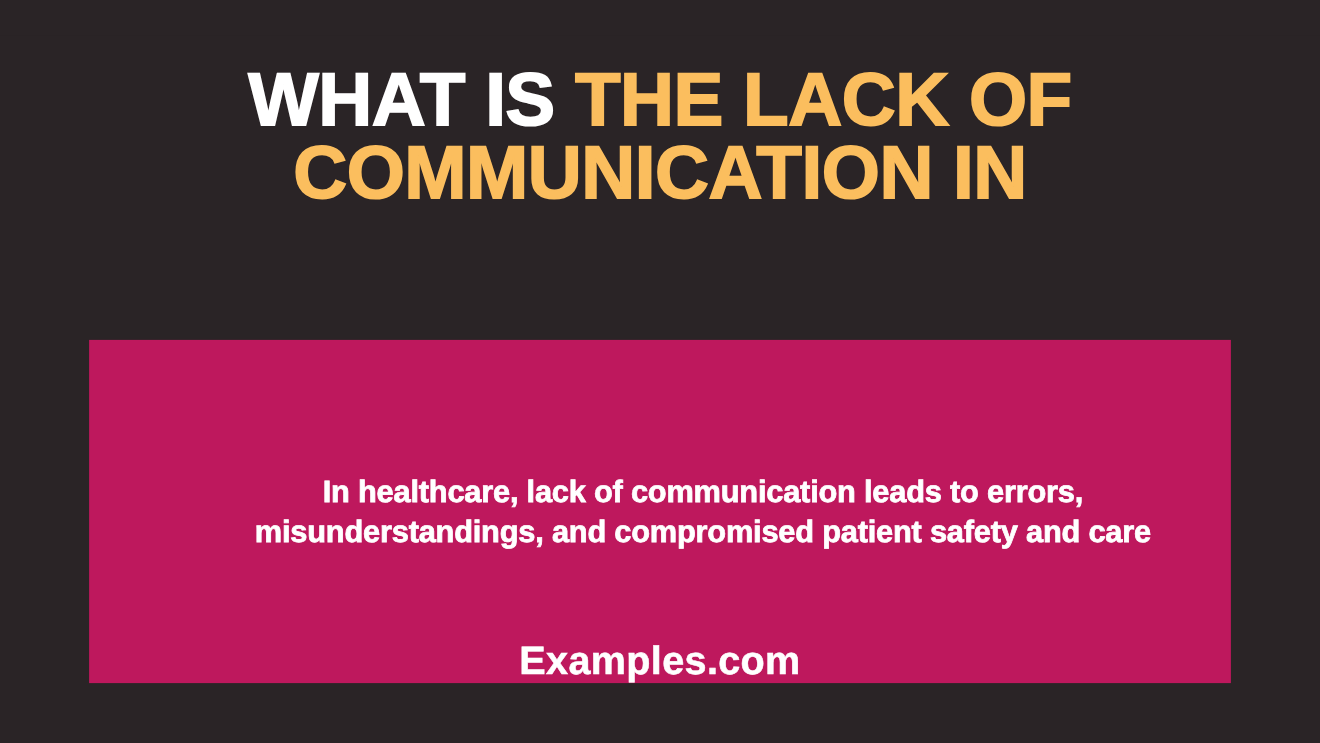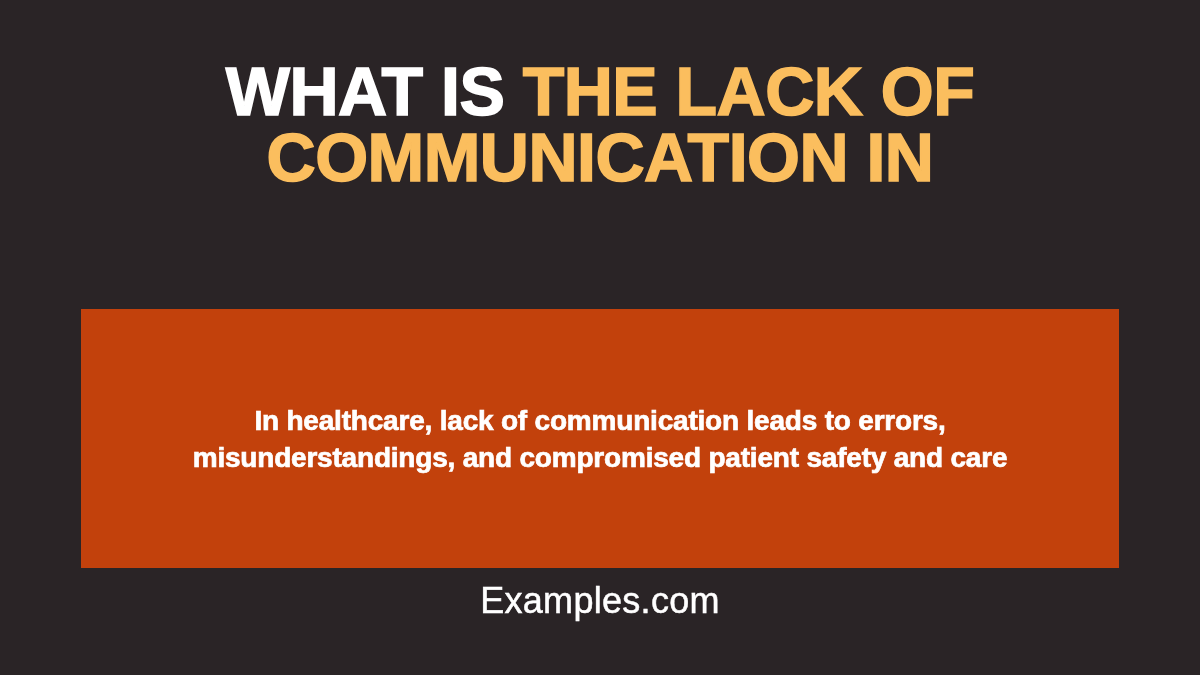--- a/index.html
+++ b/index.html
@@ -46,25 +46,25 @@
     display:block;
     white-space:nowrap;
   }
 
   
   .answer-panel {
     position:absolute;
     left:81px;
     top:277px;
     width:1038px;
-    height:259px;
-    background:#c2410c;
+    height:312px;
+    background:#be185d;
     display:flex;
     align-items:center;
-    justify-content:center;
+    justify-content:flex-end;
   }
 
   .answer-text {
     width:960px;
     text-align:center;
     font-family:"Liberation Sans", sans-serif;
     font-weight:700;
     font-size:28px;
     line-height:37px;
     letter-spacing:-0.2px;
@@ -74,21 +74,21 @@
   }
 
   
   .brand {
     position:absolute;
     left:0;
     top:549px;
     width:1200px;
     text-align:center;
     font-family:"Liberation Sans", sans-serif;
-    font-weight:400;
+    font-weight:700;
     font-size:36px;
     line-height:40px;
     letter-spacing:0.3px;
     color:#FFFFFF;
     -webkit-text-stroke:0.5px #FFFFFF;
   }
 </style>
 </head>
 <body>
 

